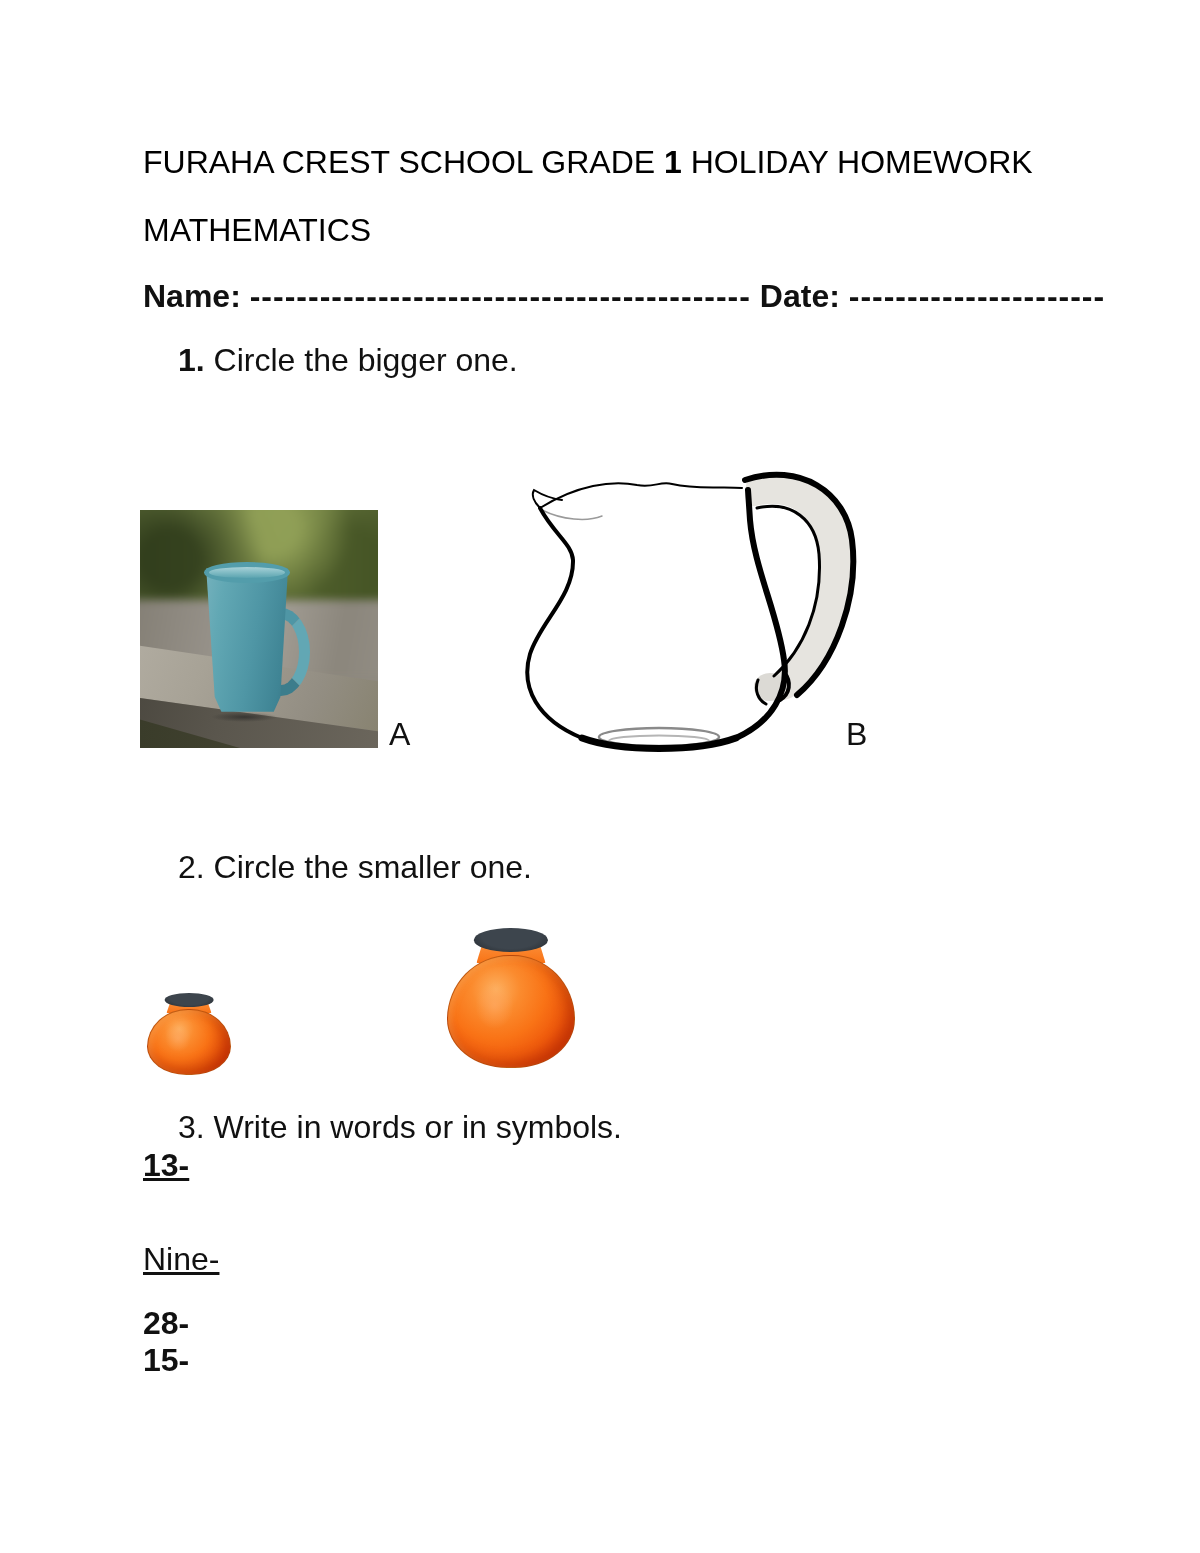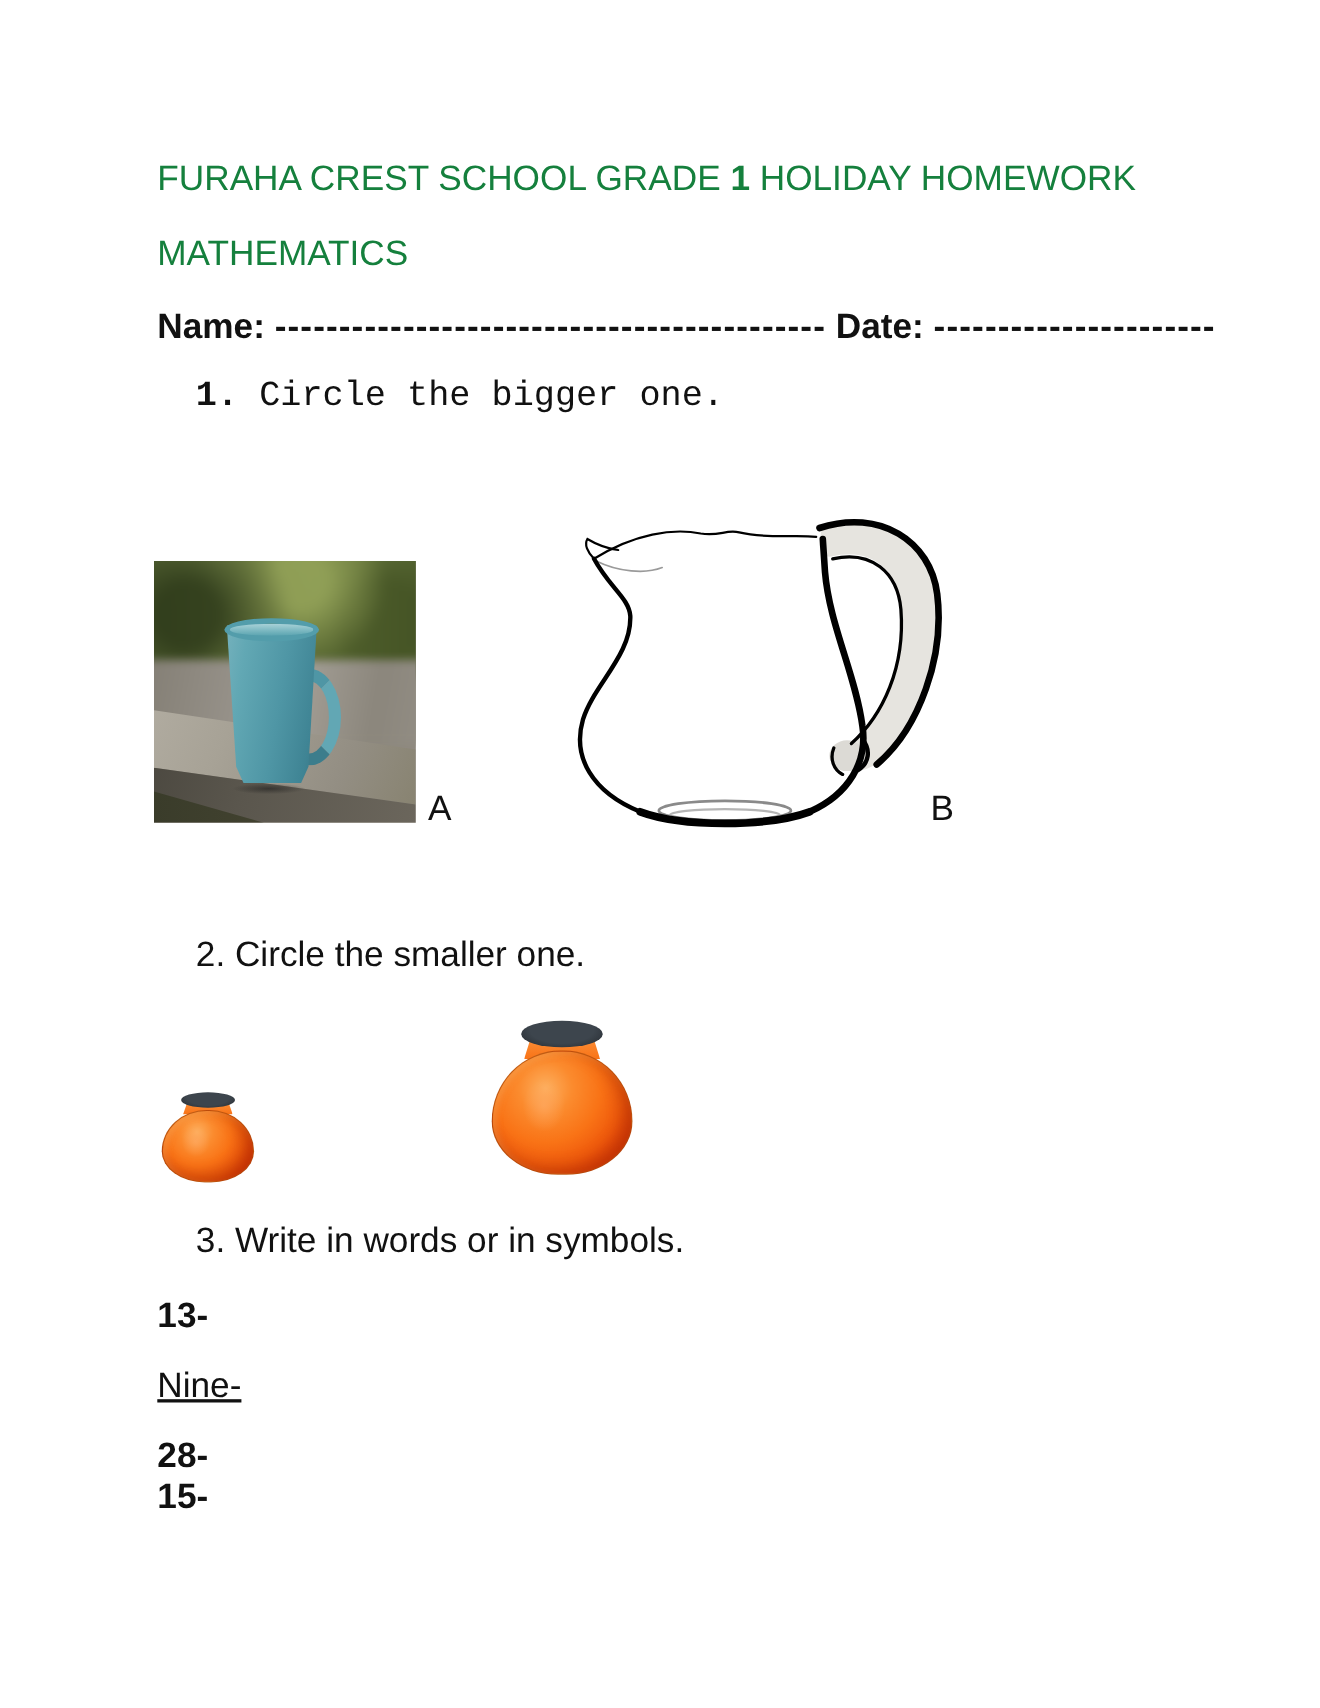--- a/index.html
+++ b/index.html
@@ -5,21 +5,21 @@
   html,body{margin:0;padding:0;background:#ffffff;}
   .page{
     position:relative;
     width:1200px;height:1553px;
     background:#ffffff;
     font-family:"Liberation Sans", sans-serif;
     color:#111;
     overflow:hidden;
   }
   .abs{position:absolute;}
-  .red{color:#15803d;}
+  .red{color:#000000;}
   .bold{font-weight:bold;}
   .t32{font-size:32px;line-height:1.25;white-space:nowrap;}
   .dashes{letter-spacing:1px;}
 
   
   .photo{
     left:140px;top:510px;width:238px;height:238px;
     overflow:hidden;background:#8e897f;
   }
   .ph-green{
@@ -114,21 +114,21 @@
 
   <div class="abs t32 bold" style="left:143px;top:276px;">
     <span>Name:</span>
     <span class="dashes">-------------------------------------------</span>
     <span>Date:</span>
     <span class="dashes">----------------------</span>
   </div>
 
   <div class="abs t32 red" style="left:143px;top:210px;">MATHEMATICS</div>
 
-  <div class="abs t32" style="left:178px;top:340px;font-family:Liberation Mono, monospace;">
+  <div class="abs t32" style="left:178px;top:340px;">
     <span class="bold">1.</span>
     <span>Circle the bigger one.</span>
   </div>
 
   <div class="abs photo">
     <div class="ph-green"></div>
     <div class="ph-road"></div>
     <div class="ph-ledge-top"></div>
     <div class="ph-ledge-front"></div>
     <div class="ph-moss"></div>
@@ -185,18 +185,18 @@
     <div class="pot-body"></div>
     <div class="pot-glow"></div>
     <div class="pot-top"></div>
   </div>
 
   <div class="abs t32" style="left:178px;top:1107px;">
     <span>3.</span>
     <span>Write in words or in symbols.</span>
   </div>
 
-  <div class="abs t32 bold" style="left:143px;top:1175px;">13-</div>
+  <div class="abs t32 bold" style="left:143px;top:1145px;text-decoration:underline;">13-</div>
   <div class="abs t32" style="left:143px;top:1239px;text-decoration:underline;">Nine-</div>
   <div class="abs t32" style="left:143px;top:1303px;font-weight:bold;">28-</div>
   <div class="abs t32 bold" style="left:143px;top:1340px;">15-</div>
 
 </div>
 
 </body></html>

